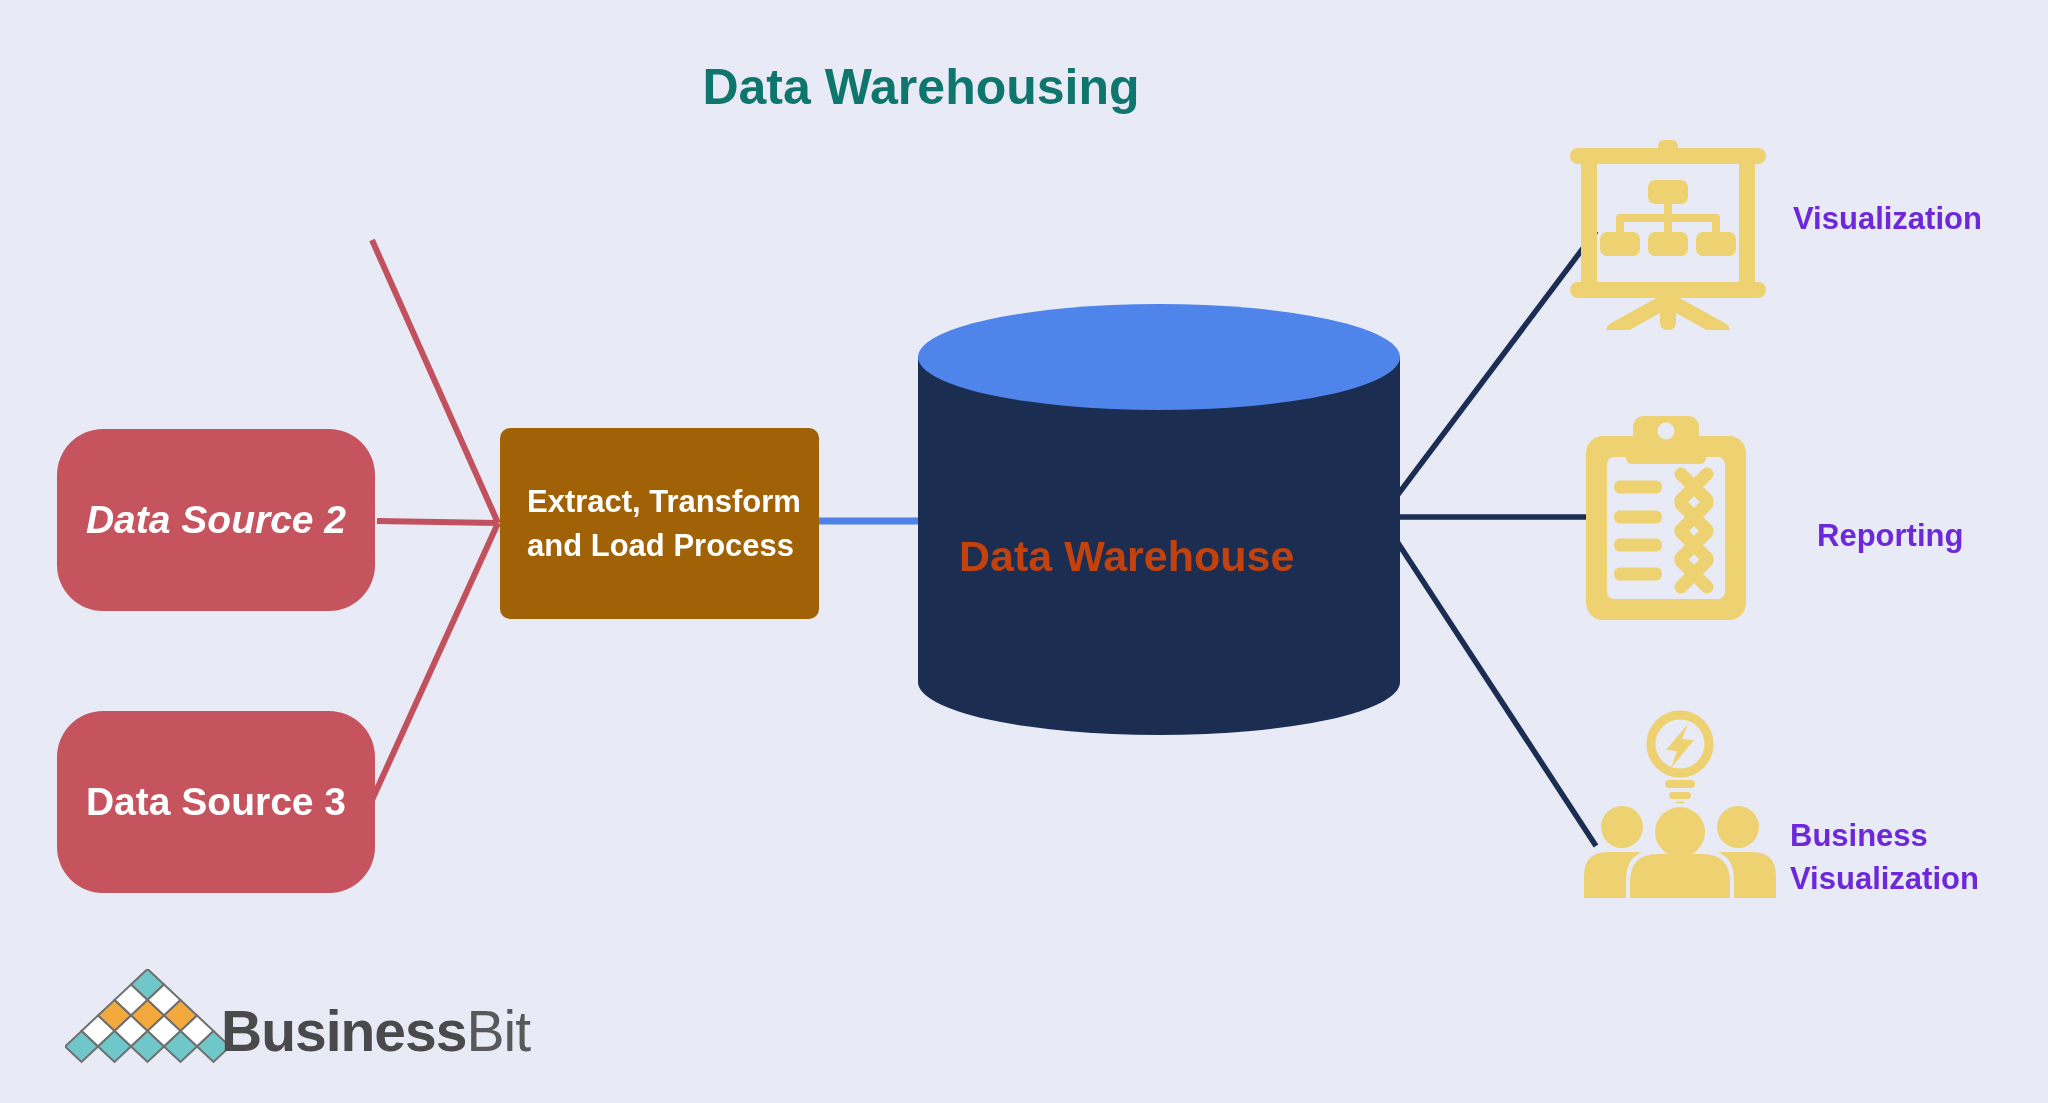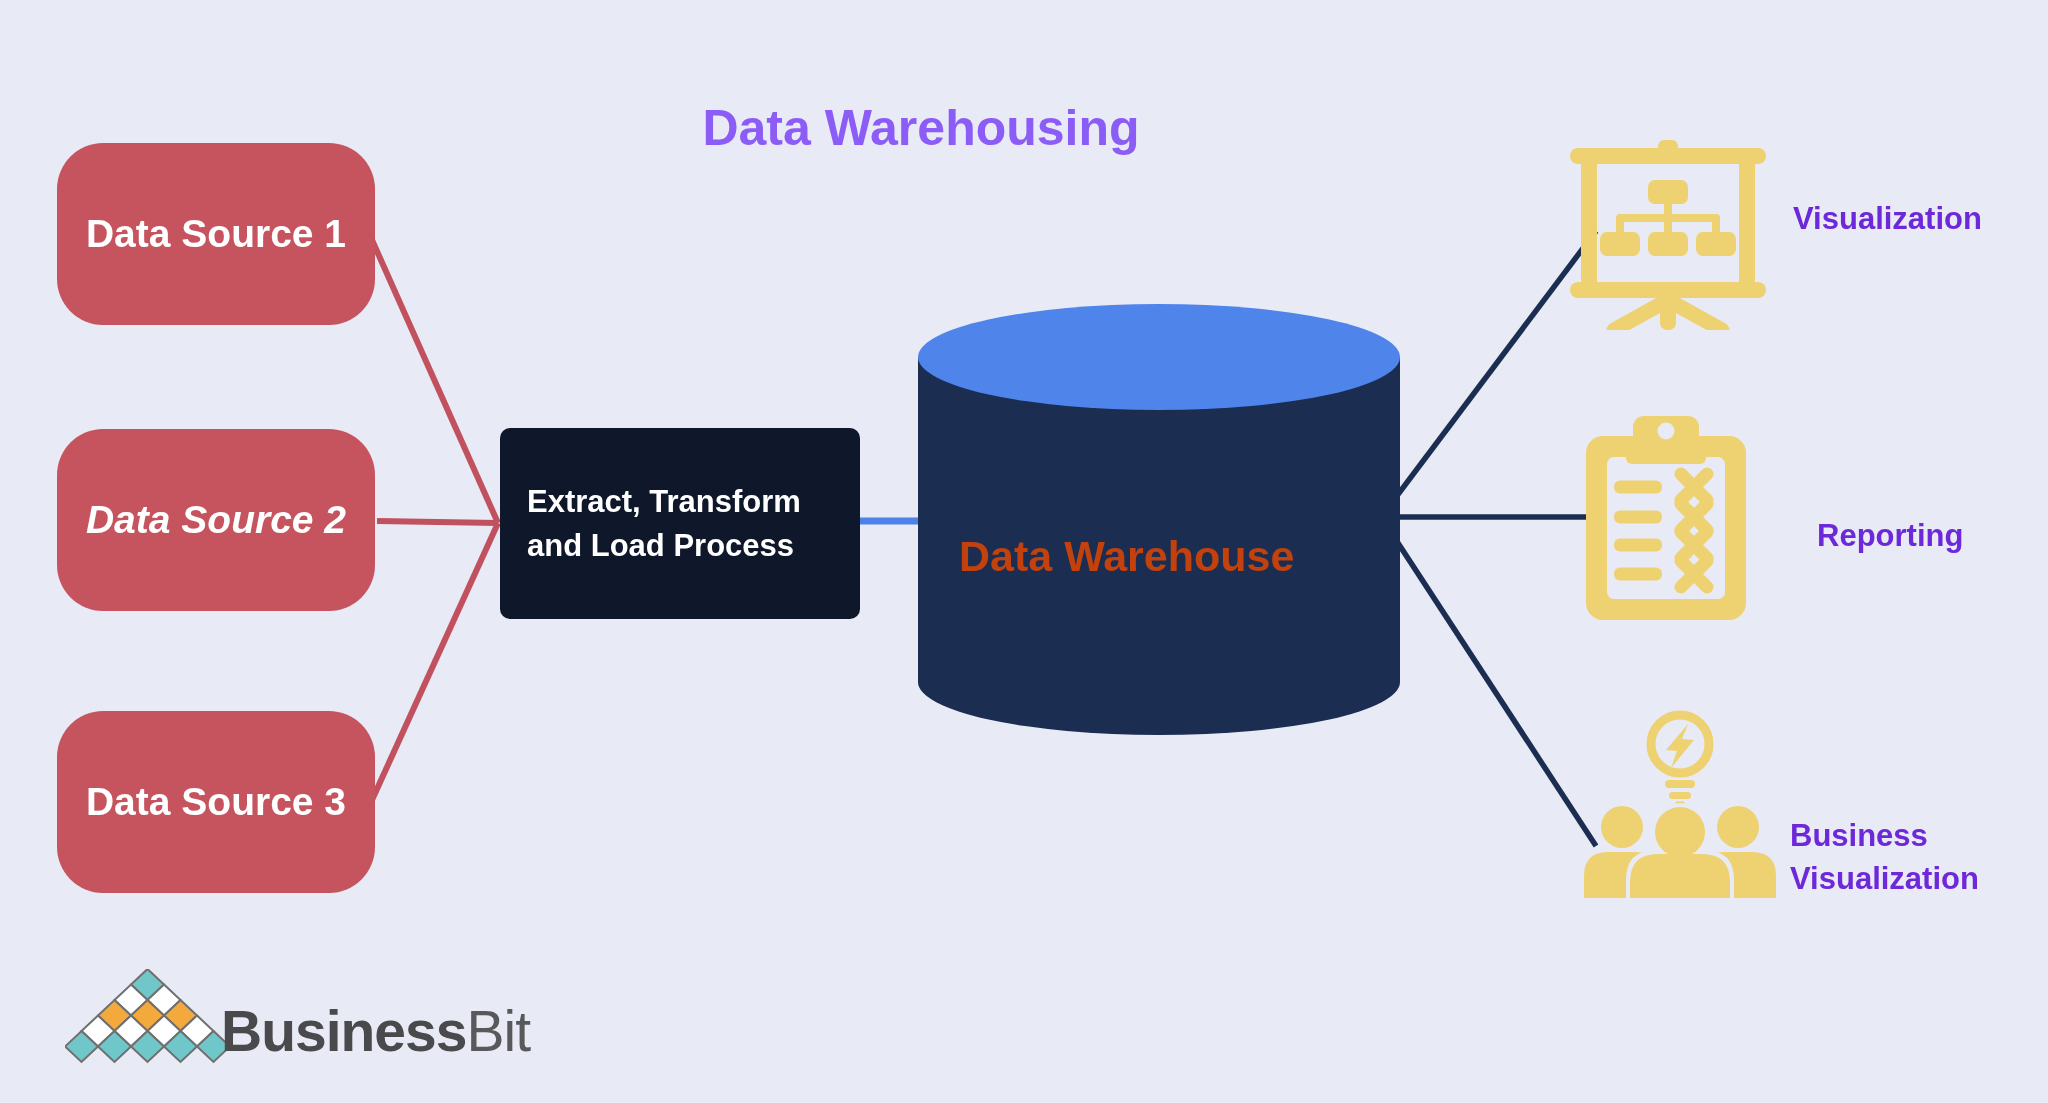--- a/index.html
+++ b/index.html
@@ -3,32 +3,32 @@
 <meta charset="utf-8">
 <style>
   html,body{margin:0;padding:0;}
   body{font-family:"Liberation Sans",sans-serif;}
   .canvas{
     position:relative;width:2048px;height:1103px;background:#e8eaf5;overflow:hidden;
   }
   .overlay{position:absolute;left:0;top:0;z-index:1;}
   .title{
     position:absolute;left:621px;top:58px;width:600px;text-align:center;
-    font-size:50px;font-weight:bold;color:#8b5cf6;z-index:2;margin-top:41px;
+    font-size:50px;font-weight:bold;color:#0f766e;z-index:2;
   }
   .src-box{
     position:absolute;left:57px;width:318px;height:182px;background:#c5545f;
     border-radius:46px;display:flex;align-items:center;justify-content:center;
     color:#ffffff;font-size:39px;font-weight:bold;z-index:2;
   }
   .src-1{top:143px;}
   .src-2{top:429px;font-style:italic;}
   .src-3{top:711px;}
   .etl-box{
-    position:absolute;left:500px;top:428px;width:360px;height:191px;background:#0f172a;
+    position:absolute;left:500px;top:428px;width:319px;height:191px;background:#a16207;
     border-radius:10px;display:flex;flex-direction:column;justify-content:center;
     padding-left:27px;box-sizing:border-box;color:#ffffff;font-size:31px;
     font-weight:bold;line-height:44px;z-index:2;
   }
   .wh-label{
     position:absolute;left:959px;top:532px;width:400px;text-align:left;
     color:#c2410c;font-size:43px;font-weight:bold;z-index:3;
   }
   .icon{position:absolute;z-index:2;}
   .icon-visualization{left:1570px;top:140px;}
@@ -72,23 +72,20 @@
     </g>
 
     <g>
       <path d="M918 357 L918 682 A241 53 0 0 0 1400 682 L1400 357 Z" fill="#1b2e52"></path>
       <ellipse cx="1159" cy="357" rx="241" ry="53" fill="#4f84ea"></ellipse>
     </g>
   </svg>
 
   <div class="title">Data Warehousing</div>
 
-  <div class="src-box src-1">
-    <span>Data Source 1</span>
-  </div>
   <div class="src-box src-2">
     <span>Data Source 2</span>
   </div>
   <div class="src-box src-3">
     <span>Data Source 3</span>
   </div>
 
   <div class="etl-box">
     <span>Extract, Transform</span>
     <span>and Load Process</span>

